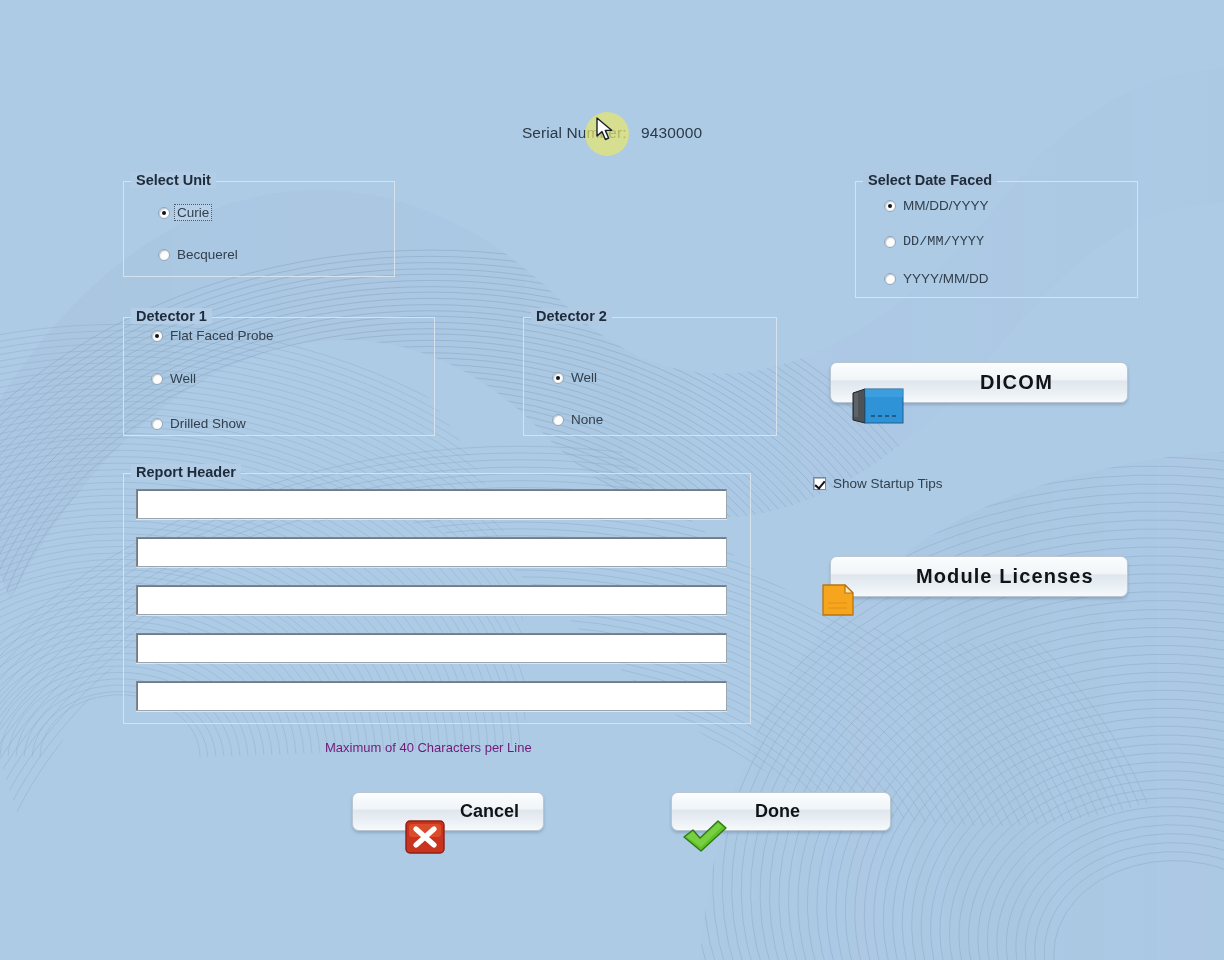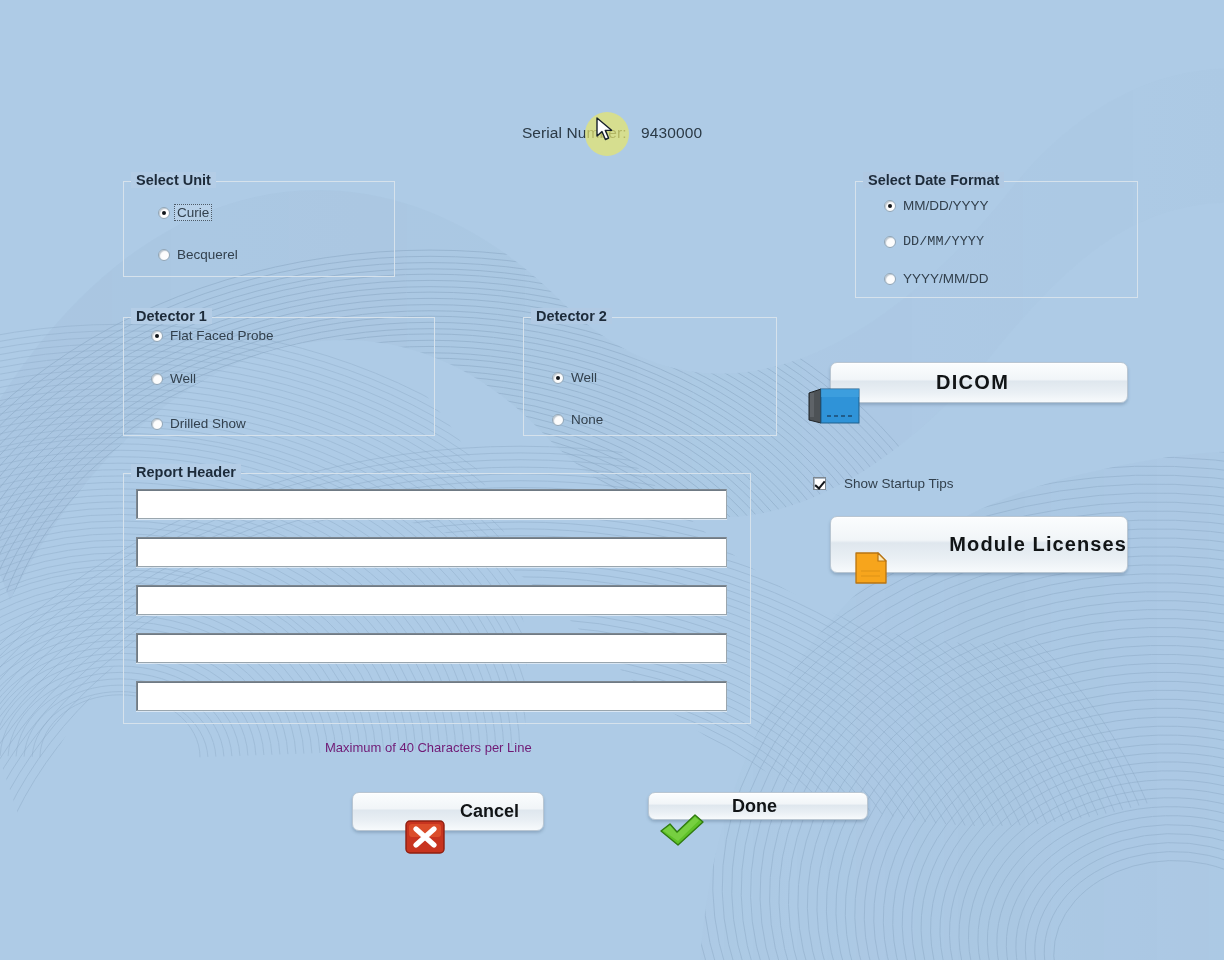--- a/index.html
+++ b/index.html
@@ -171,21 +171,21 @@
   
   .icon-check {
     width: 50px; height: 34px;
     position: absolute; left: 8px; top: 7px;
   }
 
   
   #startup-tips-row {
     position: absolute;
     left: 813px; top: 476px;
-    display: flex; align-items: center; gap: 18px;
+    display: flex; align-items: center; gap: 7px;
     white-space: nowrap;
   }
   .cb-box {
     width: 13px; height: 13px;
     background: #ffffff;
     border: 1px solid #7d8790;
     box-shadow: inset 1px 1px 0 rgba(110,130,150,.55);
     position: relative;
     flex: 0 0 auto;
   }
@@ -522,21 +522,21 @@
     <span class="radio-label focused">Curie</span>
   </div>
 
   <div class="radio-row" style="left:34px; top:65px;">
     <span class="radio-dot"></span>
     <span class="radio-label">Becquerel</span>
   </div>
 </div>
 
 <div class="groupbox" style="left:855px; top:181px; width:283px; height:117px;">
-  <div class="gb-title" style="background:#b0c9e3;">Select Date Format</div>
+  <div class="gb-title" style="background:#b0c9e3;">Select Date Faced</div>
 
   <div class="radio-row" style="left:28px; top:16px;">
     <span class="radio-dot on"></span>
     <span class="radio-label">MM/DD/YYYY</span>
   </div>
 
   <div class="radio-row" style="left:28px; top:52px;font-family:Liberation Mono, monospace;">
     <span class="radio-dot"></span>
     <span class="radio-label">DD/MM/YYYY</span>
   </div>
@@ -585,21 +585,21 @@
 </div>
 
 <input class="hdr-input" type="text" style="left: 136px; top: 489px; width: 591px;" placeholder="">
 <input class="hdr-input" type="text" style="left: 136px; top: 537px; width: 591px;" placeholder="">
 <input class="hdr-input" type="text" style="left: 136px; top: 585px; width: 591px;" placeholder="">
 <input class="hdr-input" type="text" style="left: 136px; top: 633px; width: 591px;" placeholder="">
 <input class="hdr-input" type="text" style="left: 136px; top: 681px; width: 591px;" placeholder="">
 
 <div class="hint-text" style="left:325px; top:740px;">Maximum of 40 Characters per Line</div>
 
-<div class="glossy-btn" style="left:830px; top:362px; width:298px; height:41px;">
+<div class="glossy-btn" style="left:830px; top:362px; width:298px; height:41px;padding-left:44px;">
   <span class="btn-icon">
     <svg class="icon-dicom" viewBox="0 0 60 40">
       <polygon points="6,6 18,2 18,36 6,33" fill="#4d5256" stroke="#1f2326" stroke-width="1"></polygon>
       <rect x="18" y="2" width="38" height="34" fill="#2f93d8" stroke="#1f5f8c" stroke-width="1"></rect>
       <rect x="18" y="2" width="38" height="8" fill="#46a5e2" opacity="0.6"></rect>
       <g fill="#1c4a70" opacity="0.75">
         <rect x="24" y="28" width="4" height="2"></rect>
         <rect x="31" y="28" width="4" height="2"></rect>
         <rect x="38" y="28" width="4" height="2"></rect>
         <rect x="45" y="28" width="4" height="2"></rect>
@@ -608,21 +608,21 @@
     </svg>
   </span>
   <span class="btn-text" style="font-size:20px; letter-spacing:1.3px; margin-left:105px;">DICOM</span>
 </div>
 
 <div id="startup-tips-row">
   <span class="cb-box on"></span>
   <span class="cb-label">Show Startup Tips</span>
 </div>
 
-<div class="glossy-btn" style="left:830px; top:516px; width:298px; height:57px;justify-content:flex-end;">
+<div class="glossy-btn" style="left:830px; top:556px; width:298px; height:41px;">
   <span class="btn-icon">
     <svg class="icon-doc" viewBox="0 0 48 38">
       <path d="M14 3 H36 L44 11 V33 H14 Z" fill="#f7a51c" stroke="#b87412" stroke-width="1.3" stroke-linejoin="round"></path>
       <path d="M36 3 L36 11 L44 11 Z" fill="#fde8b7" stroke="#b87412" stroke-width="1.2" stroke-linejoin="round"></path>
       <g stroke="#d08a14" stroke-width="1" opacity="0.65">
         <line x1="19" y1="21" x2="38" y2="21"></line>
         <line x1="19" y1="26" x2="38" y2="26"></line>
       </g>
     </svg>
   </span>
@@ -633,21 +633,21 @@
   <span class="btn-icon">
     <svg class="icon-x" viewBox="0 0 42 34">
       <rect x="2" y="1" width="38" height="32" rx="4" fill="#c8341f" stroke="#8e1f10" stroke-width="1.4"></rect>
       <rect x="5" y="4" width="32" height="13" rx="3" fill="#e2562f" opacity="0.75"></rect>
       <path d="M12 9 L30 25 M30 9 L12 25" stroke="#ffffff" stroke-width="5.2" stroke-linecap="round"></path>
     </svg>
   </span>
   <span class="btn-text" style="font-size:18px; margin-left:66px;">Cancel</span>
 </div>
 
-<div class="glossy-btn" style="left:648px; top:792px; width:220px; height:28px;">
+<div class="glossy-btn" style="left:671px; top:792px; width:220px; height:39px;">
   <span class="btn-icon">
     <svg class="icon-check" viewBox="0 0 50 34">
       <path d="M4 18 L13 11 L20 19 L38 2 L46 9 L21 32 Z" fill="#5fc228" stroke="#2f7a10" stroke-width="1.4" stroke-linejoin="round"></path>
       <path d="M6 17.5 L13 12.5 L20 20.5 L38 4 L42 7.5 L21 28 Z" fill="#8ada55" opacity="0.55"></path>
     </svg>
   </span>
   <span class="btn-text" style="font-size:18px; margin-left:83px;">Done</span>
 </div>
 
 </body></html>

